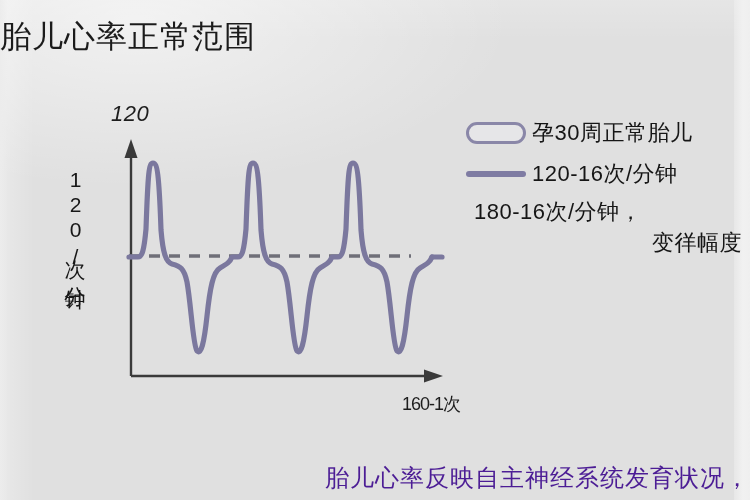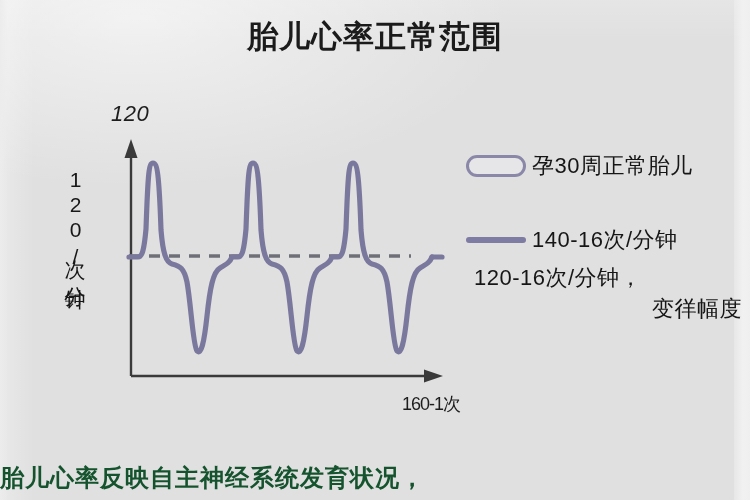--- a/index.html
+++ b/index.html
@@ -31,23 +31,22 @@
   .bg-left-strip {
     position:absolute; top:0; left:0; width:8px; height:100%;
     background:linear-gradient(90deg, #ececec 0%, rgba(236,236,236,0) 100%);
     pointer-events:none;
   }
 
   
   .title {
     position:absolute;
     top:18px; left:0; width:750px;
-    text-align:center;
     font-size:31px;
-    font-weight:bold;
+    font-weight:normal;
     color:#1b1b1b;
     letter-spacing:1px;
     line-height:1.2;
   }
 
   
   .chart {
     position:absolute;
     left:56px; top:96px;
     width:400px; height:300px;
@@ -88,21 +87,20 @@
   
   .legend {
     position:absolute;
     left:466px; top:112px;
     width:276px;
   }
   .legend-row {
     display:flex;
     align-items:center;
     height:41px;
-    margin-top:33px;
   }
   .legend-mark {
     width:66px;
     flex:0 0 66px;
     display:flex;
     align-items:center;
     justify-content:flex-start;
   }
   .mark-pill {
     width:60px; height:22px;
@@ -134,25 +132,24 @@
     letter-spacing:0.5px;
   }
   .note div { white-space:nowrap; }
   .note .c { text-align:right; }
   .note .l { text-align:left; padding-left:8px; }
 
   
   .caption {
     position:absolute;
     left:0; top:462px; width:750px;
-    text-align:left;
+    text-align:right;
     font-size:24px;
-    color:#14532d;
+    color:#4c1d95;
     letter-spacing:1px;
-    font-weight:bold;
   }
 </style>
 </head>
 <body>
 
 <div id="root">
 
   <div class="bg-sheen"></div>
   <div class="bg-left-strip"></div>
   <div class="bg-right-strip"></div>
@@ -222,25 +219,25 @@
         <span class="mark-pill"></span>
       </span>
       <span class="legend-text">孕30周正常胎儿</span>
     </div>
 
 
     <div class="legend-row">
       <span class="legend-mark">
         <span class="mark-bar-thin"></span>
       </span>
-      <span class="legend-text">140-16次/分钟</span>
+      <span class="legend-text">120-16次/分钟</span>
     </div>
 
     <div class="note">
-      <div class="l">120-16次/分钟，</div>
+      <div class="l">180-16次/分钟，</div>
       <div class="c">变徉幅度</div>
     </div>
 
   </div>
 
   <div class="caption">胎儿心率反映自主神经系统发育状况，</div>
 
 </div>
 
 </body></html>

